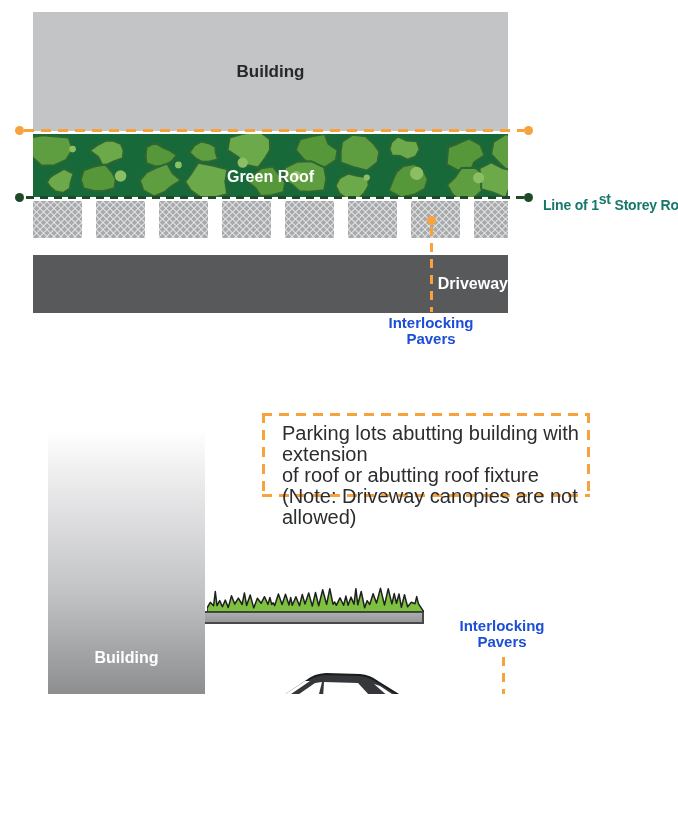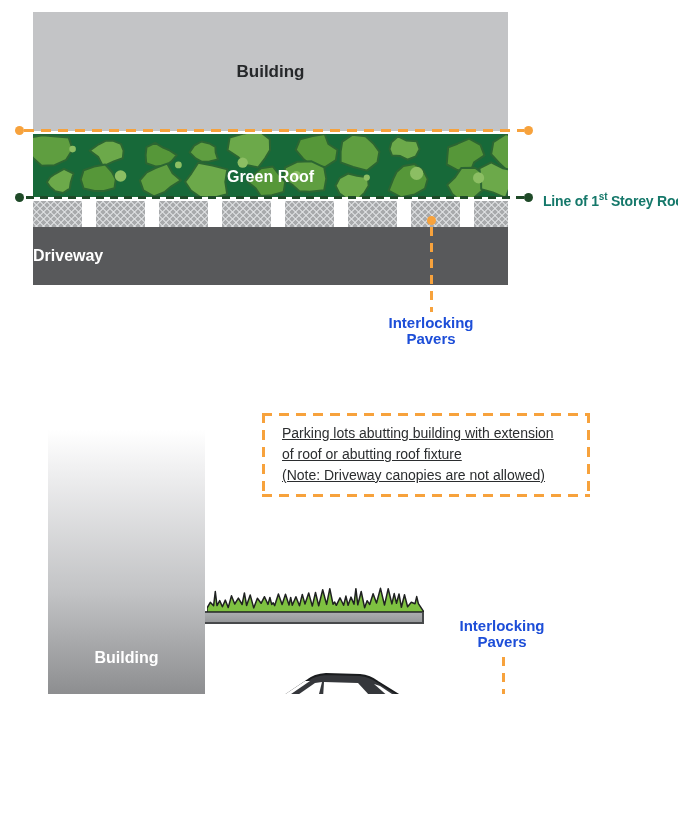--- a/index.html
+++ b/index.html
@@ -25,46 +25,46 @@
   .dot-orange-big { width:10px; height:10px; background:#F7A23C; }
 
   .green-roof { left:33px; top:134px; width:475px; height:63px; overflow:hidden; }
   .green-roof svg { display:block; }
   .green-roof-label { left:0; top:11px; width:100%; height:100%;
      display:flex; align-items:center; justify-content:center;
      color:#fff; font-weight:bold; font-size:16px; }
 
   .storey-label { left:543px; top:191px; color:#15786A; font-weight:bold;
      font-size:14px; white-space:nowrap; letter-spacing:-0.2px; }
-  .storey-label sup { font-size:10px; }
+  .storey-label sup { font-size:14px; }
 
   .paver-row { left:33px; top:201px; width:475px; height:37px; display:flex; gap:14px; overflow:hidden; }
   .paver { flex:0 0 49px; height:37px; background:#A8AAAC;
      background-image:
        repeating-linear-gradient(45deg,  rgba(230,232,234,.65) 0 1.4px, transparent 1.4px 5px),
        repeating-linear-gradient(-45deg, rgba(230,232,234,.65) 0 1.4px, transparent 1.4px 5px); }
 
-  .driveway { left:33px; top:227px; width:475px; height:58px; background:#58595B;
-     display:flex; align-items:center; justify-content:flex-start; }
+  .driveway { left:33px; top:255px; width:475px; height:58px; background:#58595B;
+     display:flex; align-items:center; justify-content:flex-end; }
   .driveway-label { color:#fff; font-weight:bold; font-size:16px; }
 
   .pavers-label { color:#1d4ed8; font-weight:bold; font-size:15px; line-height:16px; text-align:center; }
 
   
   .note-box { left:262px; top:413px; width:328px; height:84px;
      background-image:
        repeating-linear-gradient(90deg,#F7A23C 0 10px,transparent 10px 17px),
        repeating-linear-gradient(90deg,#F7A23C 0 10px,transparent 10px 17px),
        repeating-linear-gradient(180deg,#F7A23C 0 10px,transparent 10px 17px),
        repeating-linear-gradient(180deg,#F7A23C 0 10px,transparent 10px 17px);
      background-size:100% 3px,100% 3px,3px 100%,3px 100%;
      background-position:0 0,0 100%,0 0,100% 0;
      background-repeat:no-repeat;
      padding:10px 8px 8px 20px; }
-  .note-text { color:#2B2D2F; font-size:14px; line-height:21px; font-weight:500;text-decoration:underline; }
+  .note-text { color:#2B2D2F; font-size:20px; line-height:21px; font-weight:500; }
 
   .bld-side { left:48px; top:430px; width:157px; height:325px;
      background:linear-gradient(to bottom,#FFFFFF 0%,#F0F0F1 12%,#C2C3C5 50%,#8F9092 80%,#6B6C6E 100%); }
   .bld-side-label { left:0; bottom:88px; width:100%; text-align:center;
      color:#fff; font-weight:bold; font-size:16px; }
 
   .roof-slab { left:205px; top:611px; width:219px; height:13px;
      background:linear-gradient(to bottom,#ABADAF,#96989A);
      border:2px solid #47494B; border-left:none; }
 

